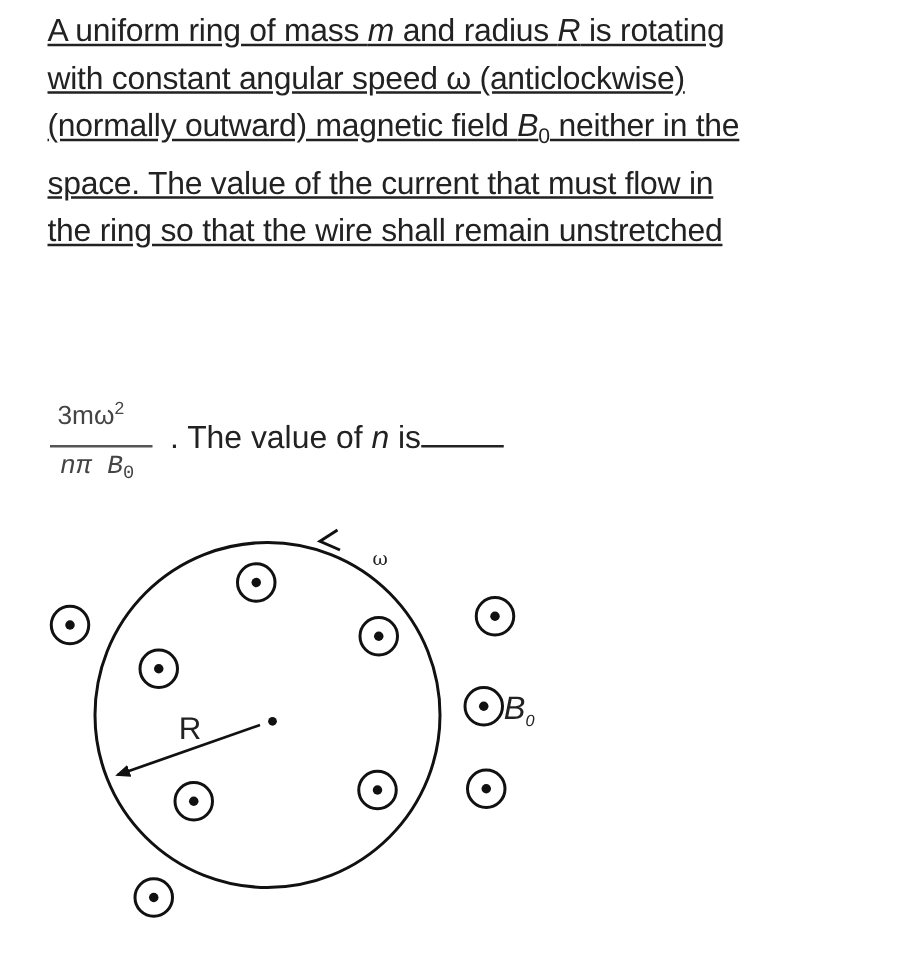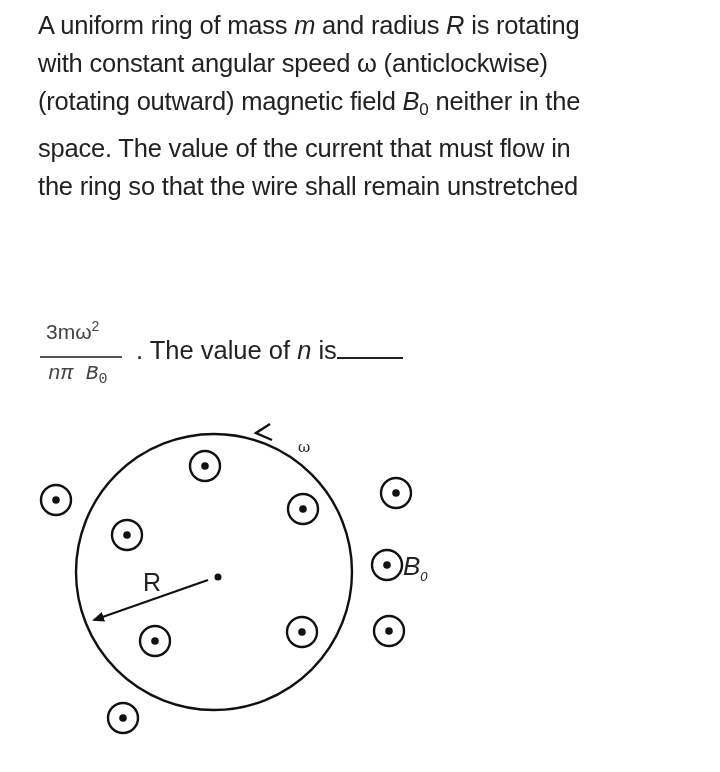--- a/index.html
+++ b/index.html
@@ -1,40 +1,40 @@
 <!DOCTYPE html>
 <html><head>
   <meta charset="utf-8">
   <style>
     html, body { margin: 0; padding: 0; background: #ffffff; }
     body { width: 720px; height: 772px; position: relative; overflow: hidden;
            font-family: "Liberation Sans", "DejaVu Sans", sans-serif; color: #222222; }
     .question { position: absolute; left: 38px; top: 6px; width: 660px;
                 font-size: 25.5px; line-height: 38px; letter-spacing: -0.2px; }
-    .question p { margin: 0; white-space: nowrap; }
+    .question p { margin: 0; white-space: nowrap; text-decoration: underline; }
     .ital { font-style: italic; }
     .sub { font-size: 17px; vertical-align: -5px; font-style: normal; }
     .answer-line { position: absolute; left: 40px; top: 318px; height: 80px; }
     .frac { position: absolute; left: 0; top: 0; width: 84px; color: #444; }
     .frac .num { position: absolute; left: 6px; top: 0px; font-size: 21px; white-space: nowrap; }
     .frac .num sup { font-size: 14px; }
     .frac .bar { position: absolute; left: 0; top: 38px; width: 82px; height: 2px; background: #555; }
     .frac .den { position: absolute; left: 8px; top: 44px; font-size: 21px; font-style: italic; white-space: nowrap; font-family: Liberation Mono, monospace; }
     .frac .den .sub { font-size: 15px; vertical-align: -4px; }
     .after { position: absolute; left: 96px; top: 18px; font-size: 25.5px; white-space: nowrap; }
     .blank { display: inline-block; width: 66px; border-bottom: 2px solid #222; height: 20px; vertical-align: baseline; }
     .diagram { position: absolute; left: 0; top: 410px; width: 720px; height: 340px; }
   </style>
 </head>
 <body>
 
 <div class="question">
   <p><span>A uniform ring of mass </span><span class="ital">m</span><span> and radius </span><span class="ital">R</span><span> is rotating</span></p>
   <p>with constant angular speed ω (anticlockwise)</p>
-  <p><span>(rotating outward) magnetic field </span><span class="ital">B</span><span class="sub">0</span><span> neither in the</span></p>
+  <p><span>(normally outward) magnetic field </span><span class="ital">B</span><span class="sub">0</span><span> neither in the</span></p>
   <p>space. The value of the current that must flow in</p>
   <p>the ring so that the wire shall remain unstretched</p>
 </div>
 
 <div class="answer-line">
   <div class="frac">
     <span class="num"><span>3mω</span><sup>2</sup></span>
     <div class="bar"></div>
     <span class="den"><span>nπ B</span><span class="sub">0</span></span>
   </div>

